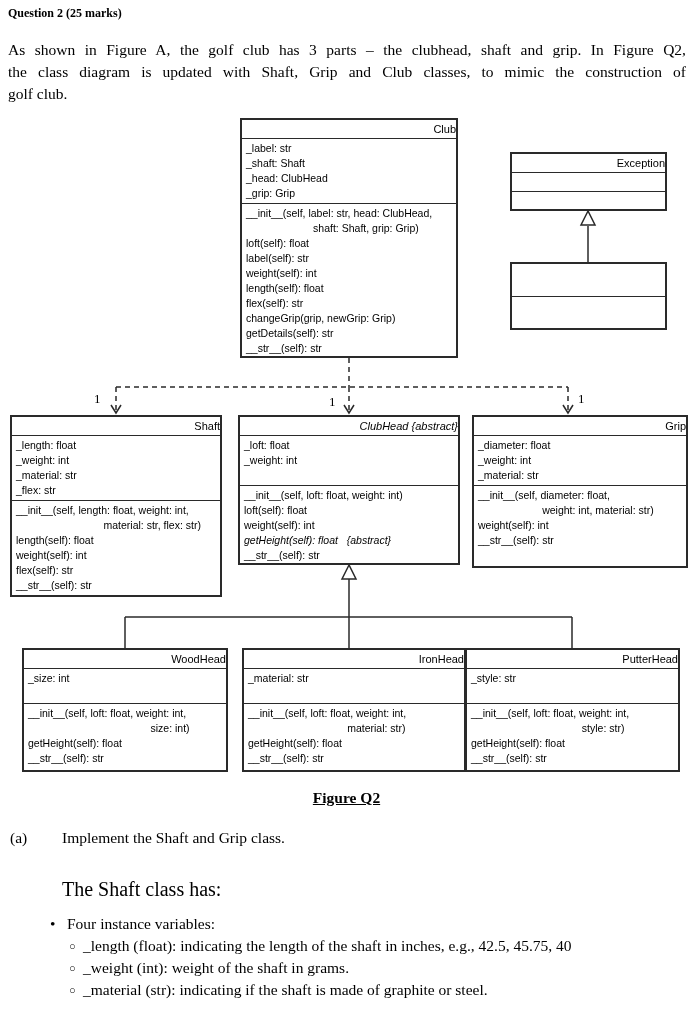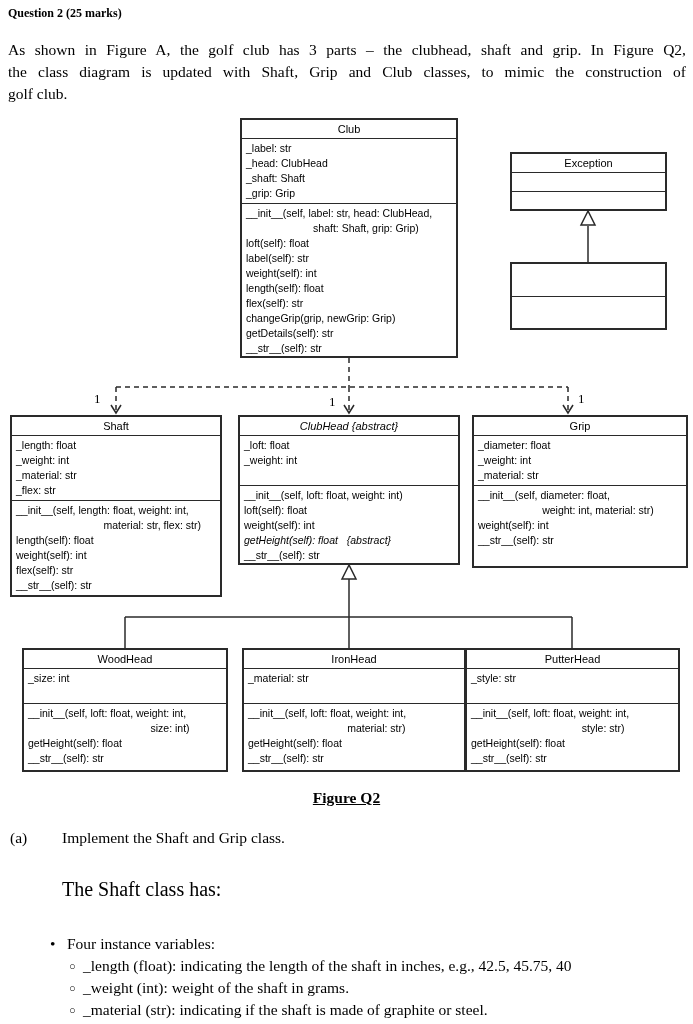--- a/index.html
+++ b/index.html
@@ -10,33 +10,33 @@
   
   .heading{position:absolute;left:8px;top:6px;font-size:12px;font-weight:bold;}
   .intro{position:absolute;left:8px;top:39px;width:678px;font-size:15.5px;line-height:22px;}
   .jline{text-align:justify;text-align-last:justify;}
   .figcap{position:absolute;left:0;top:789px;width:693px;text-align:center;
           font-size:15.5px;font-weight:bold;}
   .figcap-text{text-decoration:underline;}
   .parta{position:absolute;left:10px;top:829px;font-size:15.5px;}
   .pa-label{display:inline-block;width:52px;}
   .shaft-intro{position:absolute;left:62px;top:878px;font-size:20px;}
-  .bullet-row{position:absolute;font-size:15.5px;white-space:nowrap;margin-top:20px;}
+  .bullet-row{position:absolute;font-size:15.5px;white-space:nowrap;}
   .b-main{left:50px;}
   .b-sub{left:69px;}
   .b-marker{display:inline-block;width:17px;}
   .b-sub .b-marker{width:14px;font-size:11px;vertical-align:1px;}
 
   
   .diagram{position:absolute;left:0;top:115px;width:693px;height:660px;
            font-family:"Liberation Sans",sans-serif;}
   .connectors{position:absolute;left:0;top:0;width:693px;height:660px;}
   .uml{position:absolute;background:#fff;border:2px solid #2a2a2a;box-sizing:border-box;
        display:flex;flex-direction:column;overflow:hidden;}
-  .uml-title{flex:0 0 auto;font-size:11px;line-height:18px;text-align:center;
+  .uml-title{flex:0 0 auto;font-size:11px;line-height:18px;text-align:right;
              border-bottom:1.5px solid #2a2a2a;white-space:pre;}
   .uml-title.it{font-style:italic;}
   .uml-comp{padding:2px 4px;}
   .uml-attrs{flex:0 0 auto;border-bottom:1.5px solid #2a2a2a;}
   .uml-methods{flex:1 1 auto;}
   .empty-comp .uml-attrs{flex:1 1 auto;}
   .uml-line{font-size:10.5px;line-height:15px;white-space:pre;}
   .uml-line.it{font-style:italic;}
   .mult{position:absolute;font-family:"Liberation Serif",serif;font-size:13px;}
 </style>
@@ -81,22 +81,22 @@
         <path d="M125,502 V533" fill="none"></path>
         <path d="M572,502 V533" fill="none"></path>
         <polygon points="349,450 342,464 356,464" fill="#fff"></polygon>
       </g>
     </svg>
 
     <div class="uml" style="left:240px;top:3px;width:218px;height:240px">
         <div class="uml-title">Club</div>
         <div class="uml-comp uml-attrs">
           <div class="uml-line">_label: str</div>
+          <div class="uml-line">_shaft: Shaft</div>
           <div class="uml-line">_head: ClubHead</div>
-          <div class="uml-line">_shaft: Shaft</div>
           <div class="uml-line">_grip: Grip</div>
         </div>
         <div class="uml-comp uml-methods">
           <div class="uml-line">__init__(self, label: str, head: ClubHead,</div>
           <div class="uml-line">                       shaft: Shaft, grip: Grip)</div>
           <div class="uml-line">loft(self): float</div>
           <div class="uml-line">label(self): str</div>
           <div class="uml-line">weight(self): int</div>
           <div class="uml-line">length(self): float</div>
           <div class="uml-line">flex(self): str</div>

